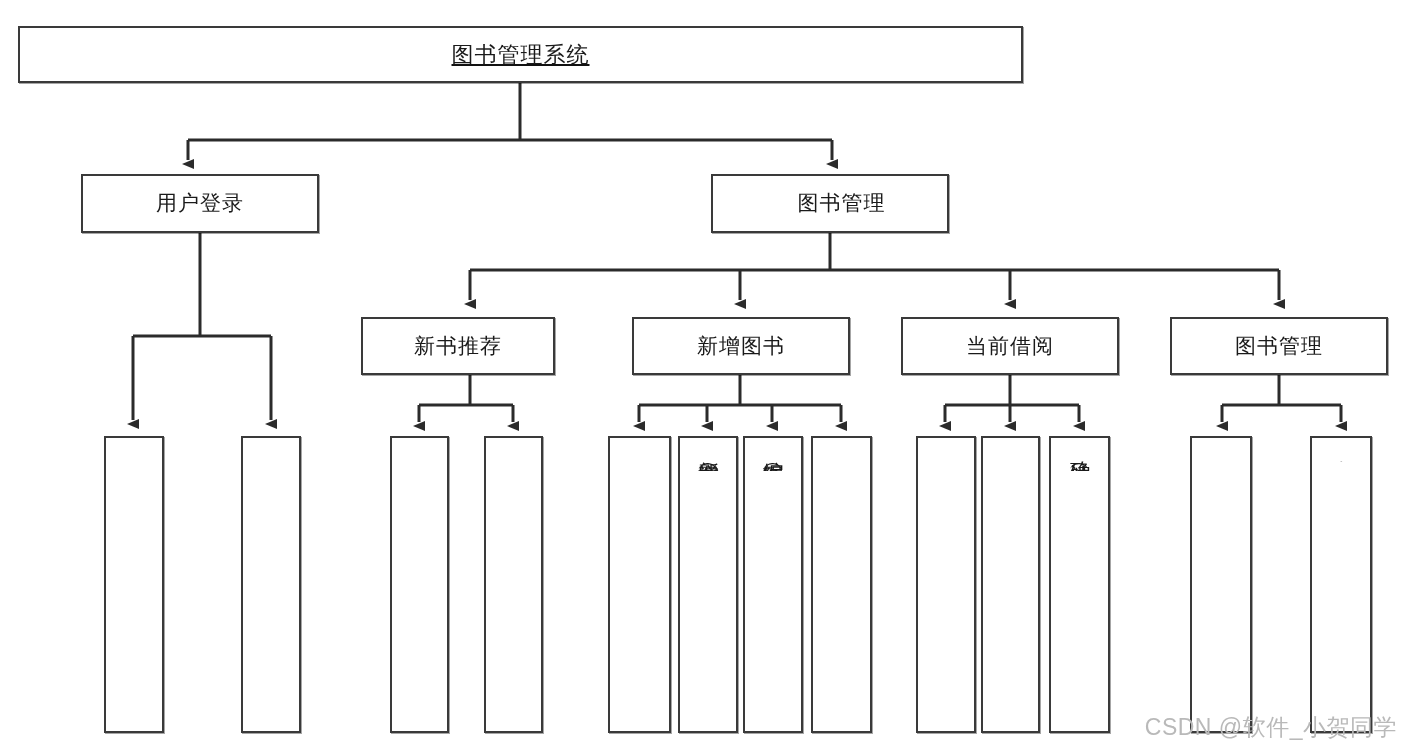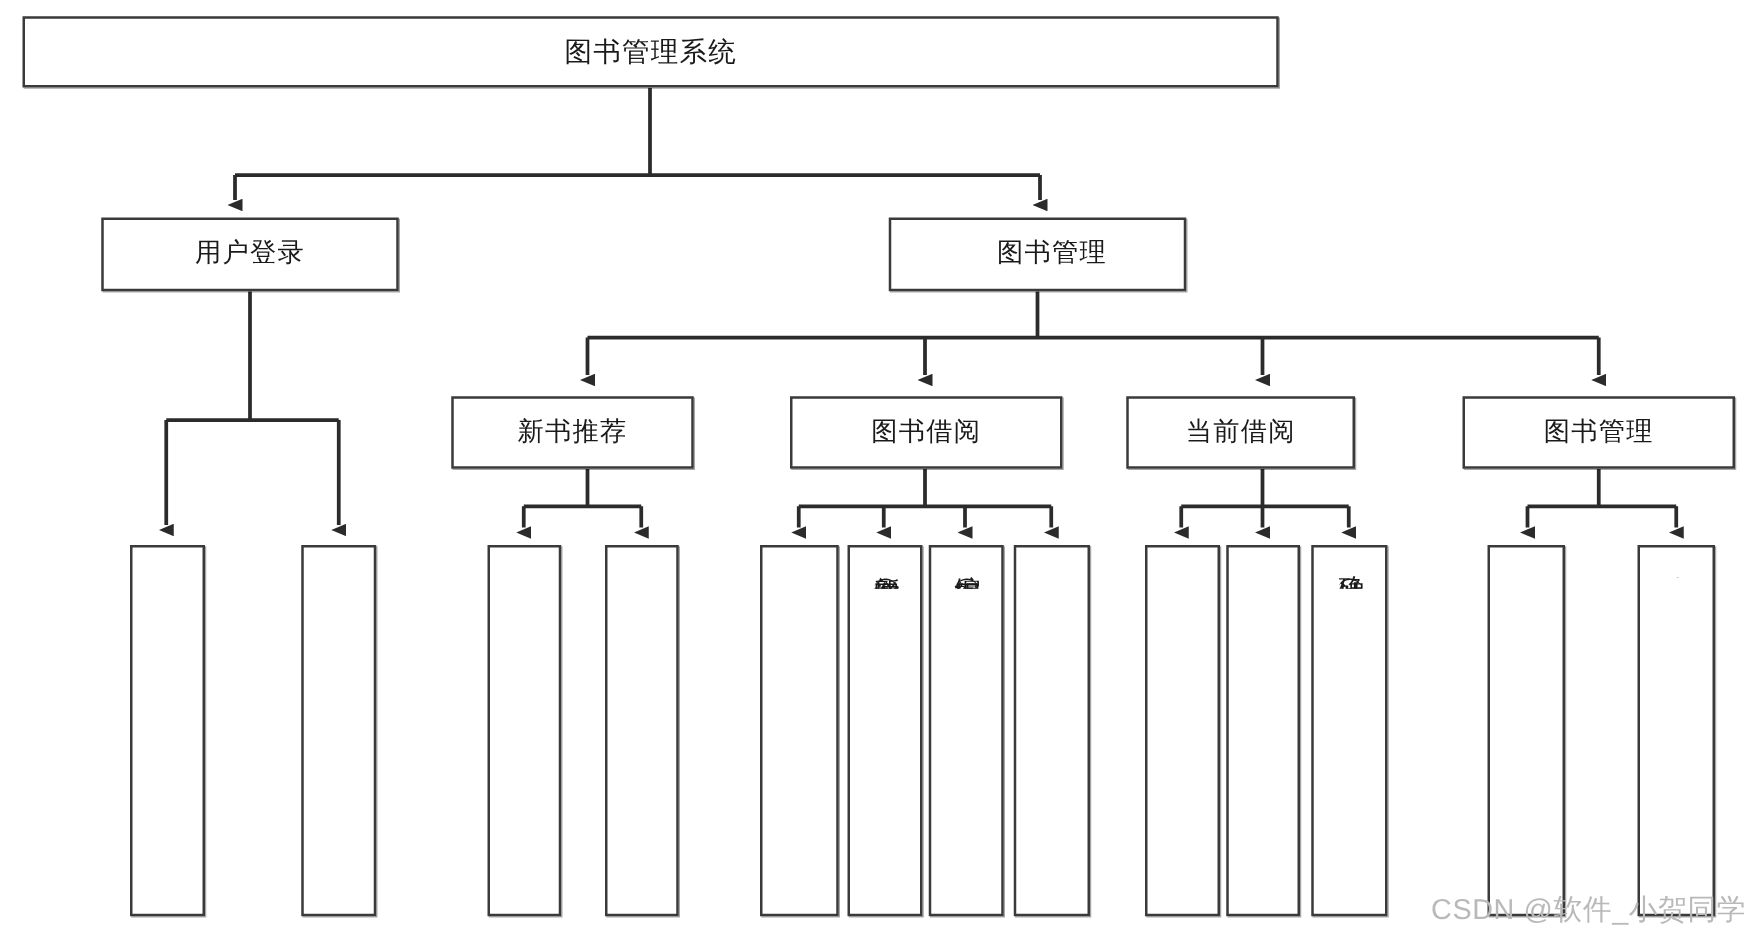--- a/index.html
+++ b/index.html
@@ -116,38 +116,38 @@
       <path d="M1010,405 L1010,422" marker-end="url(#arrow)"></path>
       <path d="M1079,405 L1079,422" marker-end="url(#arrow)"></path>
 
       <path d="M1279,375 L1279,405"></path>
       <path d="M1222,405 L1341,405"></path>
       <path d="M1222,405 L1222,422" marker-end="url(#arrow)"></path>
       <path d="M1341,405 L1341,422" marker-end="url(#arrow)"></path>
     </g>
   </svg>
 
-  <div class="node root" style="left:18px; top:13px; width:1005px; height:57px;">
+  <div class="node root" style="left:18px; top:26px; width:1005px; height:57px;text-decoration:underline;">
     <span class="label">图书管理系统</span>
   </div>
 
   <div class="node" style="left:81px; top:174px; width:238px; height:59px;">
     <span class="label">用户登录</span>
   </div>
   <div class="node" style="left:711px; top:174px; width:238px; height:59px;padding-left:23px;">
     <span class="label">图书管理</span>
   </div>
 
   <div class="node" style="left:361px; top:317px; width:194px; height:58px;">
     <span class="label">新书推荐</span>
   </div>
   <div class="node" style="left:632px; top:317px; width:218px; height:58px;">
-    <span class="label">图书借阅</span>
+    <span class="label">新增图书</span>
   </div>
-  <div class="node" style="left:901px; top:317px; width:183px; height:58px;text-align:right;">
+  <div class="node" style="left:901px; top:317px; width:218px; height:58px;text-align:right;">
     <span class="label">当前借阅</span>
   </div>
   <div class="node" style="left:1170px; top:317px; width:218px; height:58px;">
     <span class="label">图书管理</span>
   </div>
 
   <div class="node leaf" style="left:104px; top:436px; width:60px; height:297px;">
     <span class="label">用户登录</span>
   </div>
   <div class="node leaf" style="left:241px; top:436px; width:60px; height:297px;">

